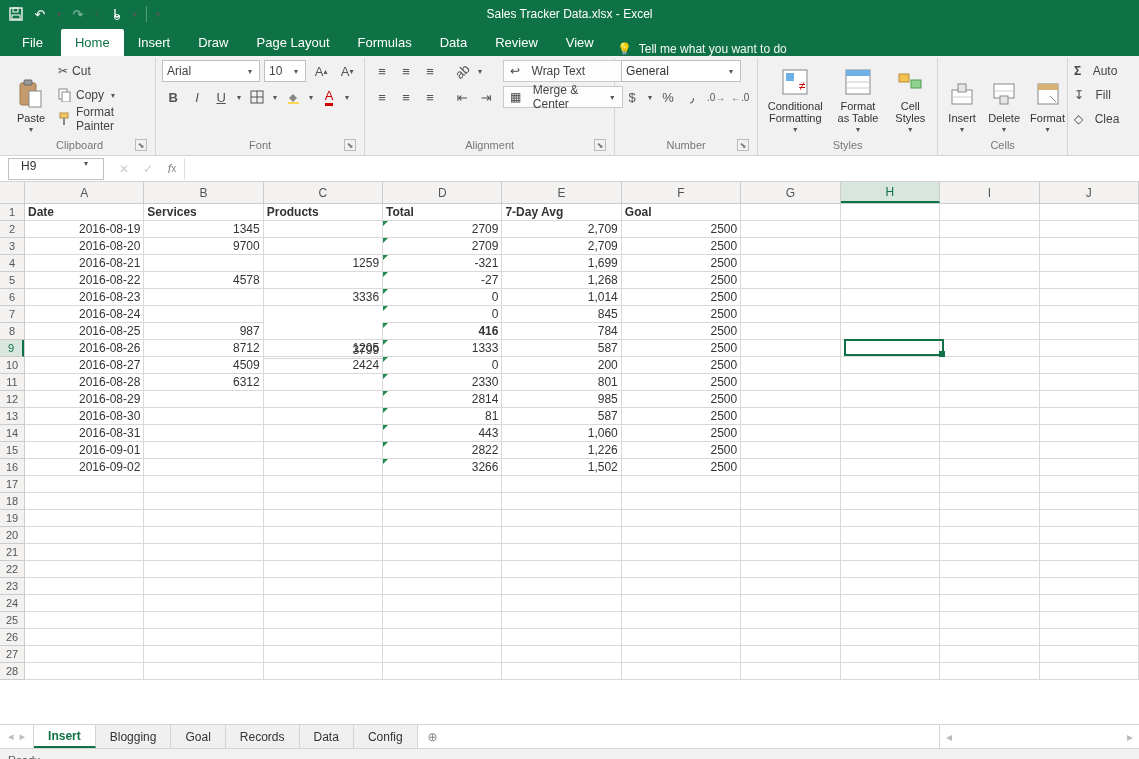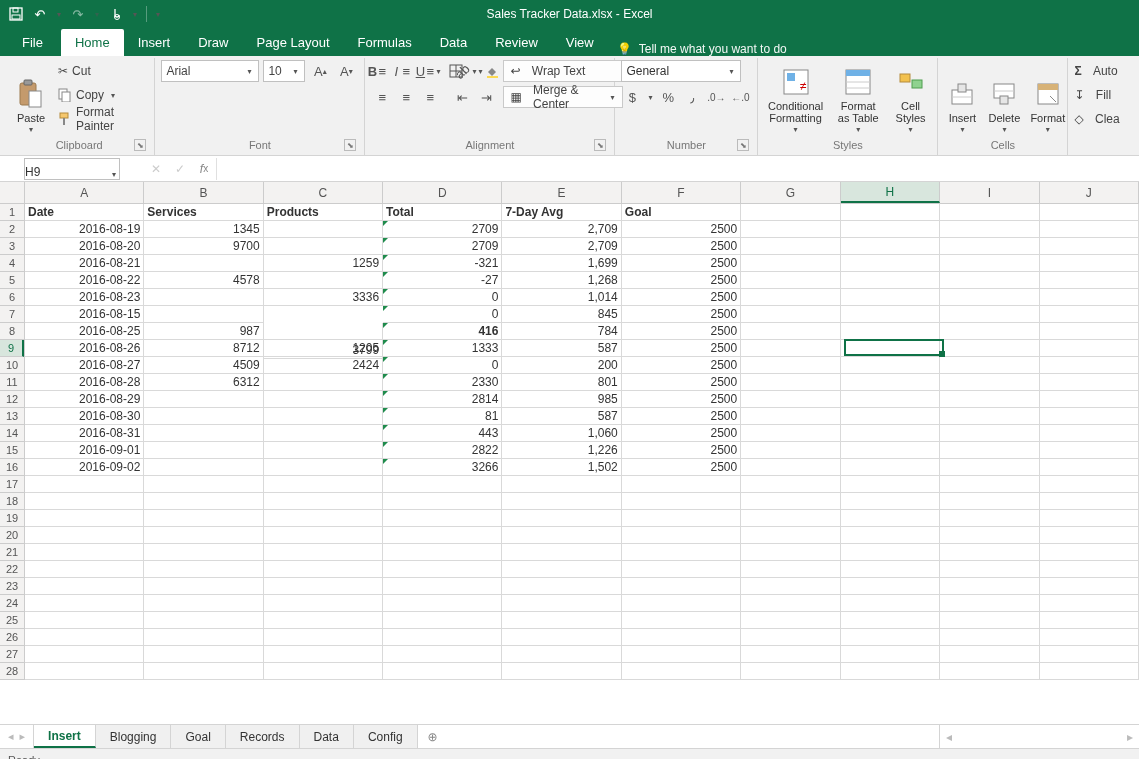--- a/index.html
+++ b/index.html
@@ -22,21 +22,21 @@
 .btncol{display:flex;flex-direction:column;gap:2px}
 .rowline{display:flex;align-items:center;gap:4px;font-size:12px;color:#444;height:22px}
 .ibtn{width:22px;height:22px;display:flex;align-items:center;justify-content:center;color:#555;font-size:13px}
 .bigbtn{display:flex;flex-direction:column;align-items:center;justify-content:flex-end;width:50px;font-size:11px;gap:2px;padding:2px;text-align:center;line-height:1.1}
 .bigbtn .gi{width:32px;height:32px;display:flex;align-items:center;justify-content:center}
 .dd{width:10px;font-size:8px;text-align:center;color:#555}
 .fontname{width:98px;height:22px;background:#fff;border:1px solid #c0c0c0;padding:0 4px;display:flex;align-items:center;justify-content:space-between}
 .fontsize{width:42px;height:22px;background:#fff;border:1px solid #c0c0c0;padding:0 4px;display:flex;align-items:center;justify-content:space-between}
 .numfmt{width:120px;height:22px;background:#fff;border:1px solid #c0c0c0;padding:0 4px;display:flex;align-items:center;justify-content:space-between}
 .namebox-row{height:26px;border-bottom:1px solid #d4d4d4;display:flex;align-items:center;background:#fff}
-.namebox{width:96px;height:22px;border:1px solid #c0c0c0;margin:0 24px;display:flex;align-items:flex-end;justify-content:space-between;padding:0 0;font-size:12px}
+.namebox{width:96px;height:22px;border:1px solid #c0c0c0;margin:0 8px;display:flex;align-items:flex-start;justify-content:space-between;padding:0 12px;font-size:12px}
 .fx-ic{width:24px;height:22px;display:flex;align-items:center;justify-content:center;color:#888}
 .fbar{flex:1;height:22px;border-left:1px solid #e0e0e0;padding:0 6px;display:flex;align-items:center}
 .grid{position:relative;background:#fff;height:542px;overflow:hidden}
 .sel-all{position:absolute;left:0;top:0;width:25px;height:22px;background:#f3f2f1;border-right:1px solid #ccc;border-bottom:1px solid #ccc}
 .colheads{position:absolute;left:25px;top:0;right:0;height:22px;display:flex;background:#f3f2f1;border-bottom:1px solid #ccc}
 .colh{border-right:1px solid #ccc;display:flex;align-items:center;justify-content:center;font-size:12px;color:#555}
 .colh.sel{background:#d8e6dd;border-bottom:2px solid #0f7247;color:#0f7247}
 .rowheads{position:absolute;left:0;top:22px;width:25px;background:#f3f2f1;border-right:1px solid #ccc}
 .rowh{height:17px;border-bottom:1px solid #ccc;display:flex;align-items:center;justify-content:center;font-size:11px;color:#555}
 .rowh.sel{background:#d8e6dd;border-right:2px solid #0f7247;color:#0f7247}
@@ -142,21 +142,21 @@
               </svg>
           </span>
           <span>Format Painter</span>
         </div>
       </div>
     </div>
     <div class="lbl"><span>Clipboard</span><div class="dlaunch">⬊</div></div>
   </div>
 
   <div class="group" style="width:210px">
-    <div class="body" style="flex-direction:row;gap:4px">
+    <div class="body" style="flex-direction:column;gap:4px">
       <div class="rowline" style="gap:4px">
         <div class="fontname">
             <span>Arial</span>
             <span class="dd">▾</span>
           </div>
         <div class="fontsize">
             <span>10</span>
             <span class="dd">▾</span>
           </div>
         <div class="ibtn">A<span style="font-size:8px">▴</span></div>
@@ -466,21 +466,21 @@
         <div class="cell r" style="width: 120px;">3336</div>
         <div class="cell r greenmark" style="width: 120px;">0</div>
         <div class="cell r" style="width: 120px;">1,014</div>
         <div class="cell r" style="width: 120px;">2500</div>
         <div class="cell" style="width: 100px;"></div>
         <div class="cell" style="width: 100px;"></div>
         <div class="cell" style="width: 100px;"></div>
         <div class="cell" style="width: 100px;"></div>
       </div>
       <div class="row">
-        <div class="cell r" style="width: 120px;">2016-08-15</div>
+        <div class="cell r" style="width: 120px;">2016-08-24</div>
         <div class="cell" style="width: 120px;"></div>
         <div class="cell r" style="width: 120px; margin-top: 36px;">3799</div>
         <div class="cell r greenmark" style="width: 120px;">0</div>
         <div class="cell r" style="width: 120px;">845</div>
         <div class="cell r" style="width: 120px;">2500</div>
         <div class="cell" style="width: 100px;"></div>
         <div class="cell" style="width: 100px;"></div>
         <div class="cell" style="width: 100px;"></div>
         <div class="cell" style="width: 100px;"></div>
       </div>

